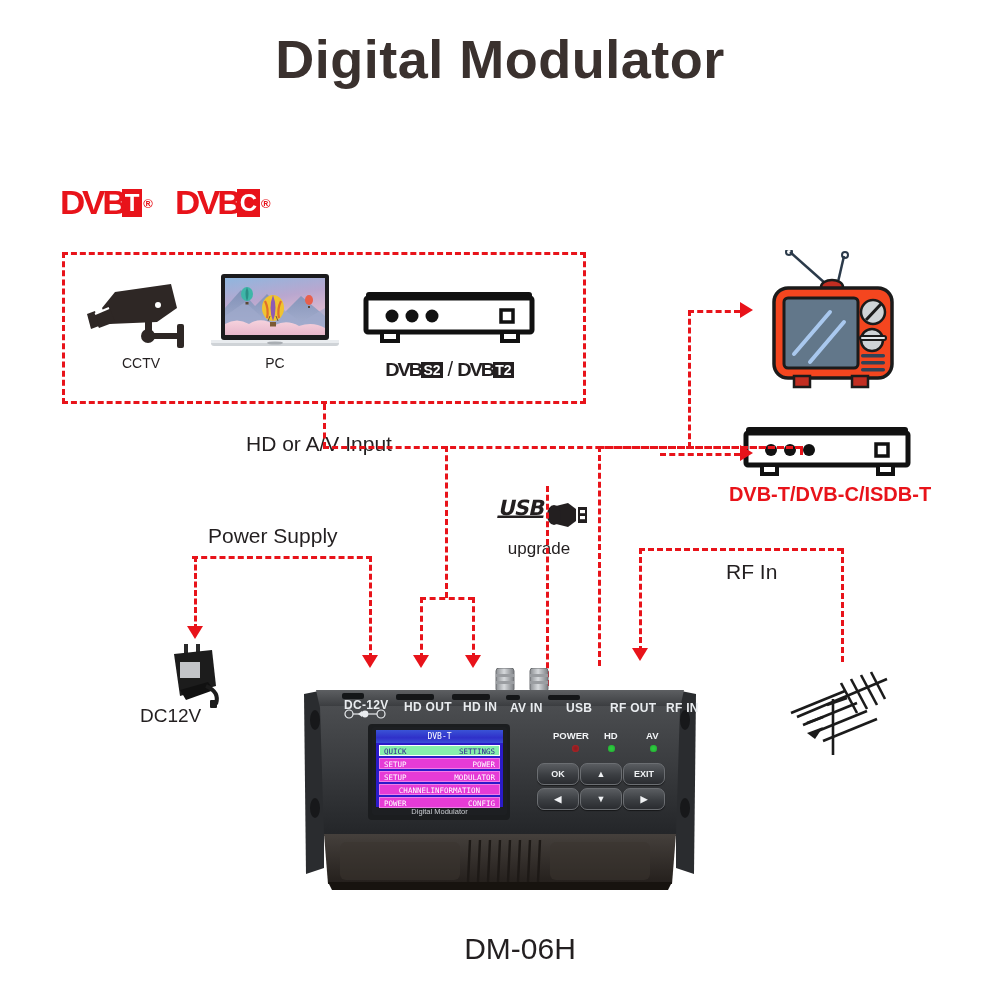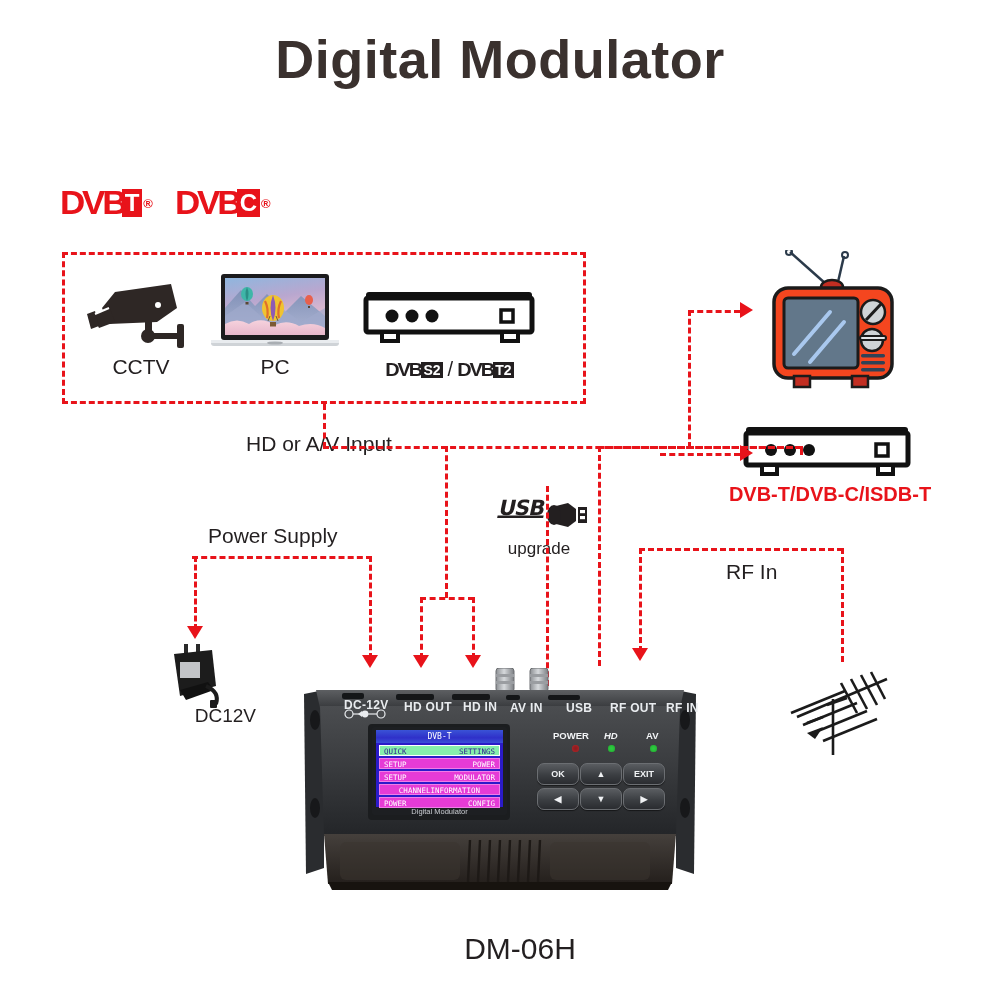--- a/index.html
+++ b/index.html
@@ -36,21 +36,21 @@
   
   #source-box{
     left:62px;top:252px;width:524px;height:152px;
     border:3px dashed #e8131a;
     box-sizing:border-box;
   }
   #cctv-wrap{left:85px;top:278px;width:110px;}
   #pc-wrap{left:205px;top:272px;width:140px;}
   #stb-wrap{left:362px;top:288px;width:175px;}
 
-  .cap{position:absolute;text-align:center;font-size:21px;color:#231f20;}
+  .cap{position:absolute;text-align:center;font-size:14px;color:#231f20;}
   #cctv-cap{left:85px;top:355px;width:112px;}
   #pc-cap{left:205px;top:355px;width:140px;}
 
   
   #stb-cap{left:362px;top:358px;width:176px;display:flex;align-items:center;justify-content:center;gap:5px;}
   .dvb-small{display:flex;align-items:center;}
   .dvb-small .w{font-size:19px;font-weight:bold;color:#231f20;letter-spacing:-2px;transform:scaleX(1.05);}
   .dvb-small .b{background:#231f20;color:#fff;font-size:14px;font-weight:bold;padding:0 2px;margin-left:1px;line-height:16px;}
   .slash{font-size:20px;color:#231f20;}
 
@@ -68,21 +68,21 @@
   #usb-wrap{left:484px;top:495px;width:110px;text-align:center;}
   #usb-cap{font-size:17px;color:#231f20;margin-top:2px;}
 
   
   #lbl-hd-av{left:246px;top:432px;font-size:21px;color:#231f20;}
   #lbl-power{left:208px;top:524px;font-size:21px;color:#231f20;}
   #lbl-rfin{left:726px;top:560px;font-size:21px;color:#231f20;}
 
   
   #adapter{left:162px;top:638px;width:70px;height:72px;}
-  #adapter-cap{left:140px;top:705px;width:116px;text-align:right;font-size:19px;color:#231f20;}
+  #adapter-cap{left:140px;top:705px;width:116px;text-align:left;font-size:19px;color:#231f20;}
 
   
   #antenna{left:783px;top:655px;width:120px;height:110px;}
 
   
   #device{left:300px;top:668px;width:400px;height:240px;}
 
   #model-name{left:0;top:932px;width:1000px;text-align:center;font-size:30px;color:#231f20;padding-left:20px;}
 
   
@@ -493,21 +493,21 @@
 </svg>
 <div class="port-label" style="left:404px;top:700px;">HD OUT</div>
 <div class="port-label" style="left:463px;top:700px;">HD IN</div>
 <div class="port-label" style="left:510px;top:701px;">AV IN</div>
 <div class="port-label" style="left:566px;top:701px;">USB</div>
 <div class="port-label" style="left:610px;top:701px;">RF OUT</div>
 <div class="port-label" style="left:666px;top:701px;">RF IN</div>
 
 <div class="led-label" style="left:553px;top:730px;">POWER</div>
 <div class="led red abs" style="left:572px;top:745px;"></div>
-<div class="led-label" style="left:604px;top:730px;font-style:italic;">HD</div>
+<div class="led-label" style="left:604px;top:730px;">HD</div>
 <div class="led green abs" style="left:608px;top:745px;"></div>
 <div class="led-label" style="left:646px;top:730px;">AV</div>
 <div class="led green abs" style="left:650px;top:745px;"></div>
 
 <div class="btn" style="left:537px;top:763px;">OK</div>
 <div class="btn" style="left:580px;top:763px;">▲</div>
 <div class="btn" style="left:623px;top:763px;">EXIT</div>
 <div class="btn" style="left:537px;top:788px;">◀</div>
 <div class="btn" style="left:580px;top:788px;">▼</div>
 <div class="btn" style="left:623px;top:788px;">▶</div>

